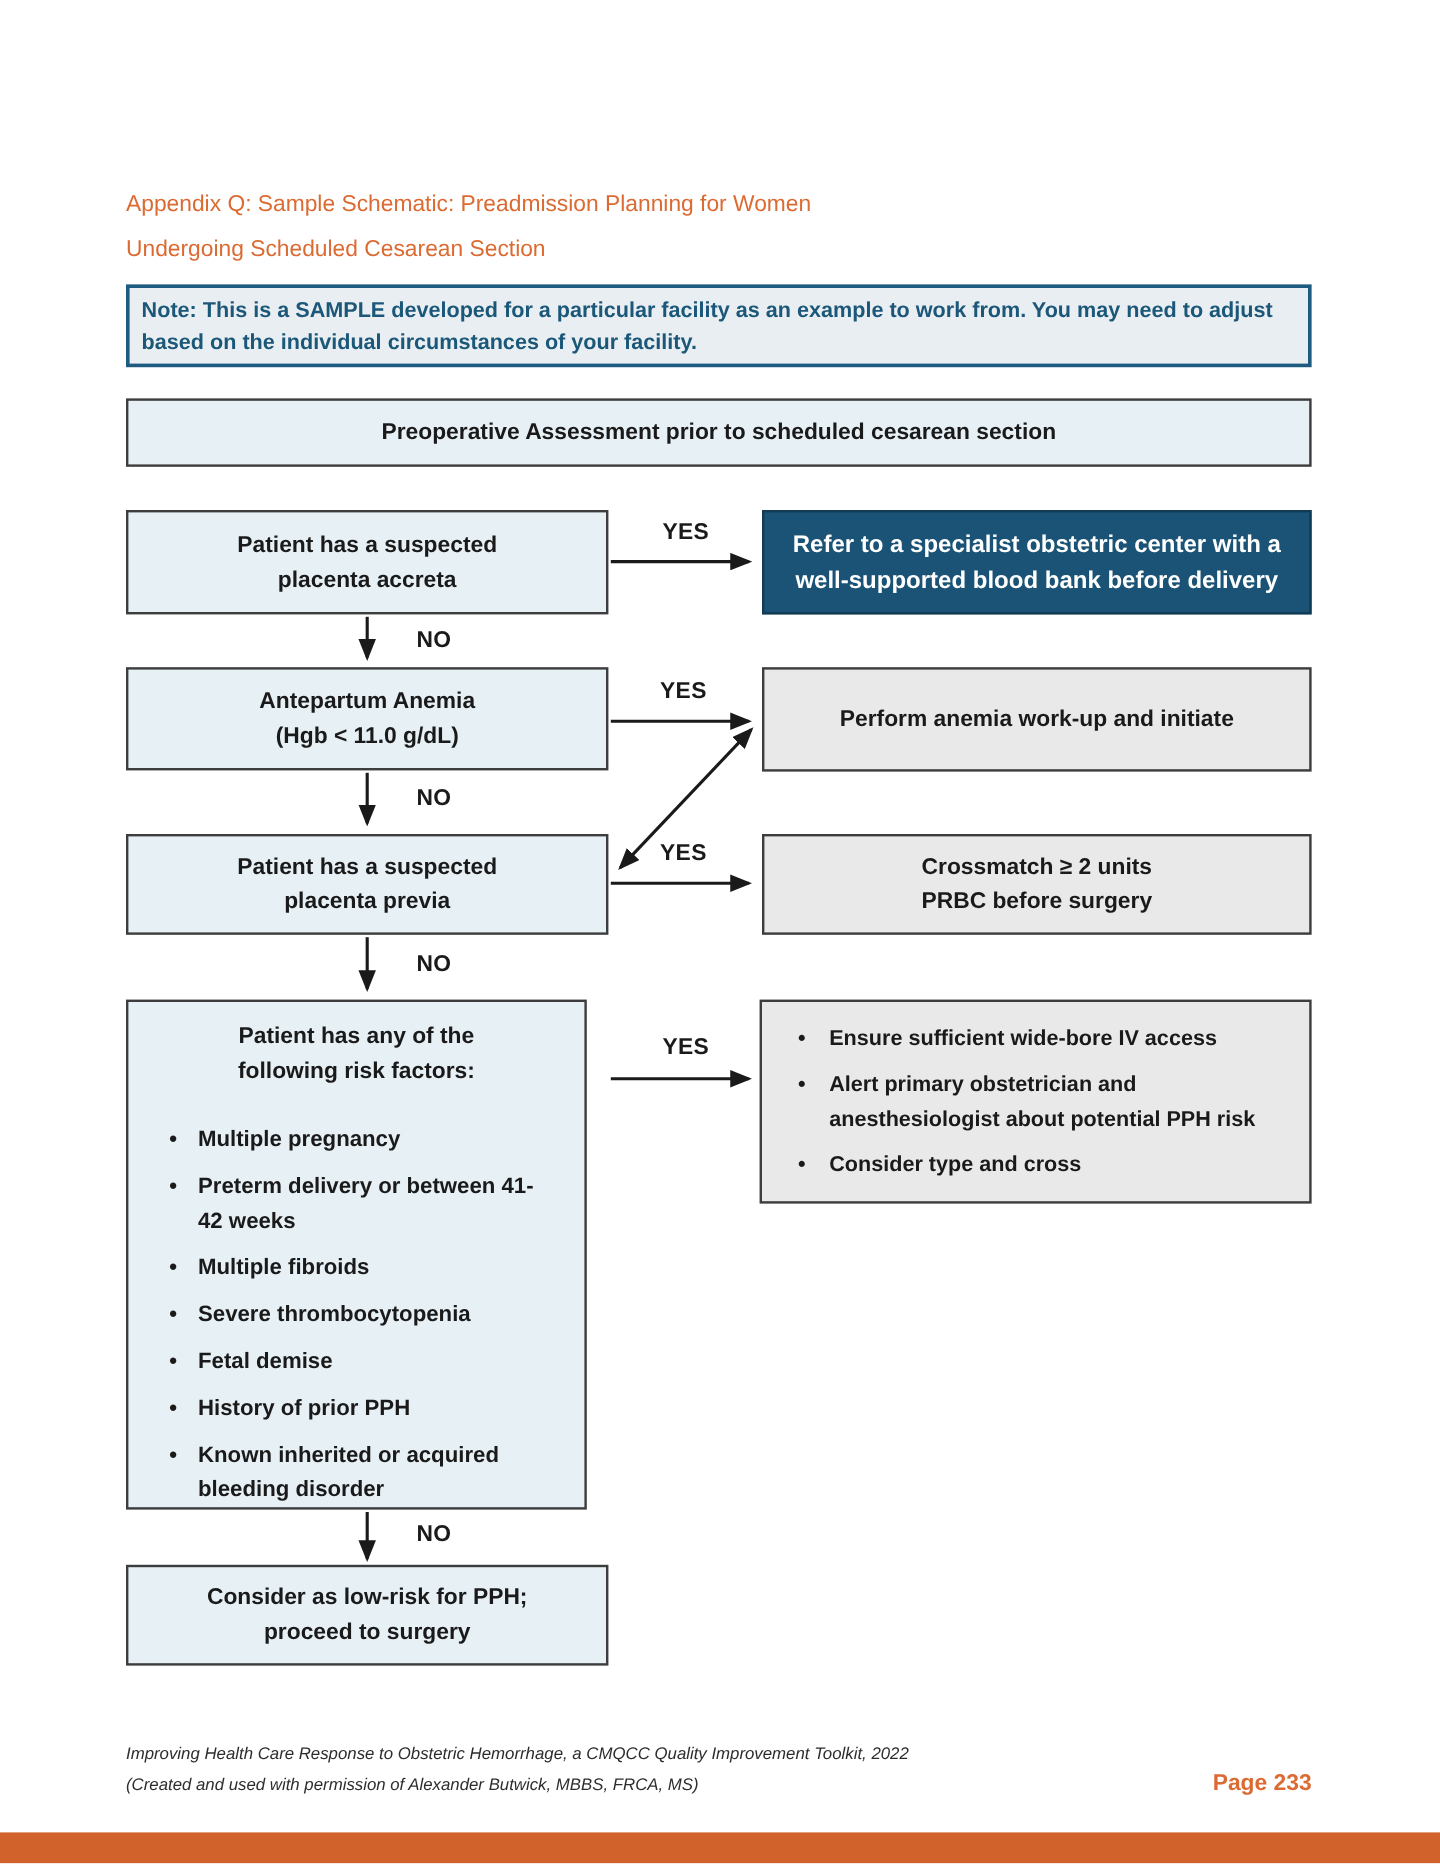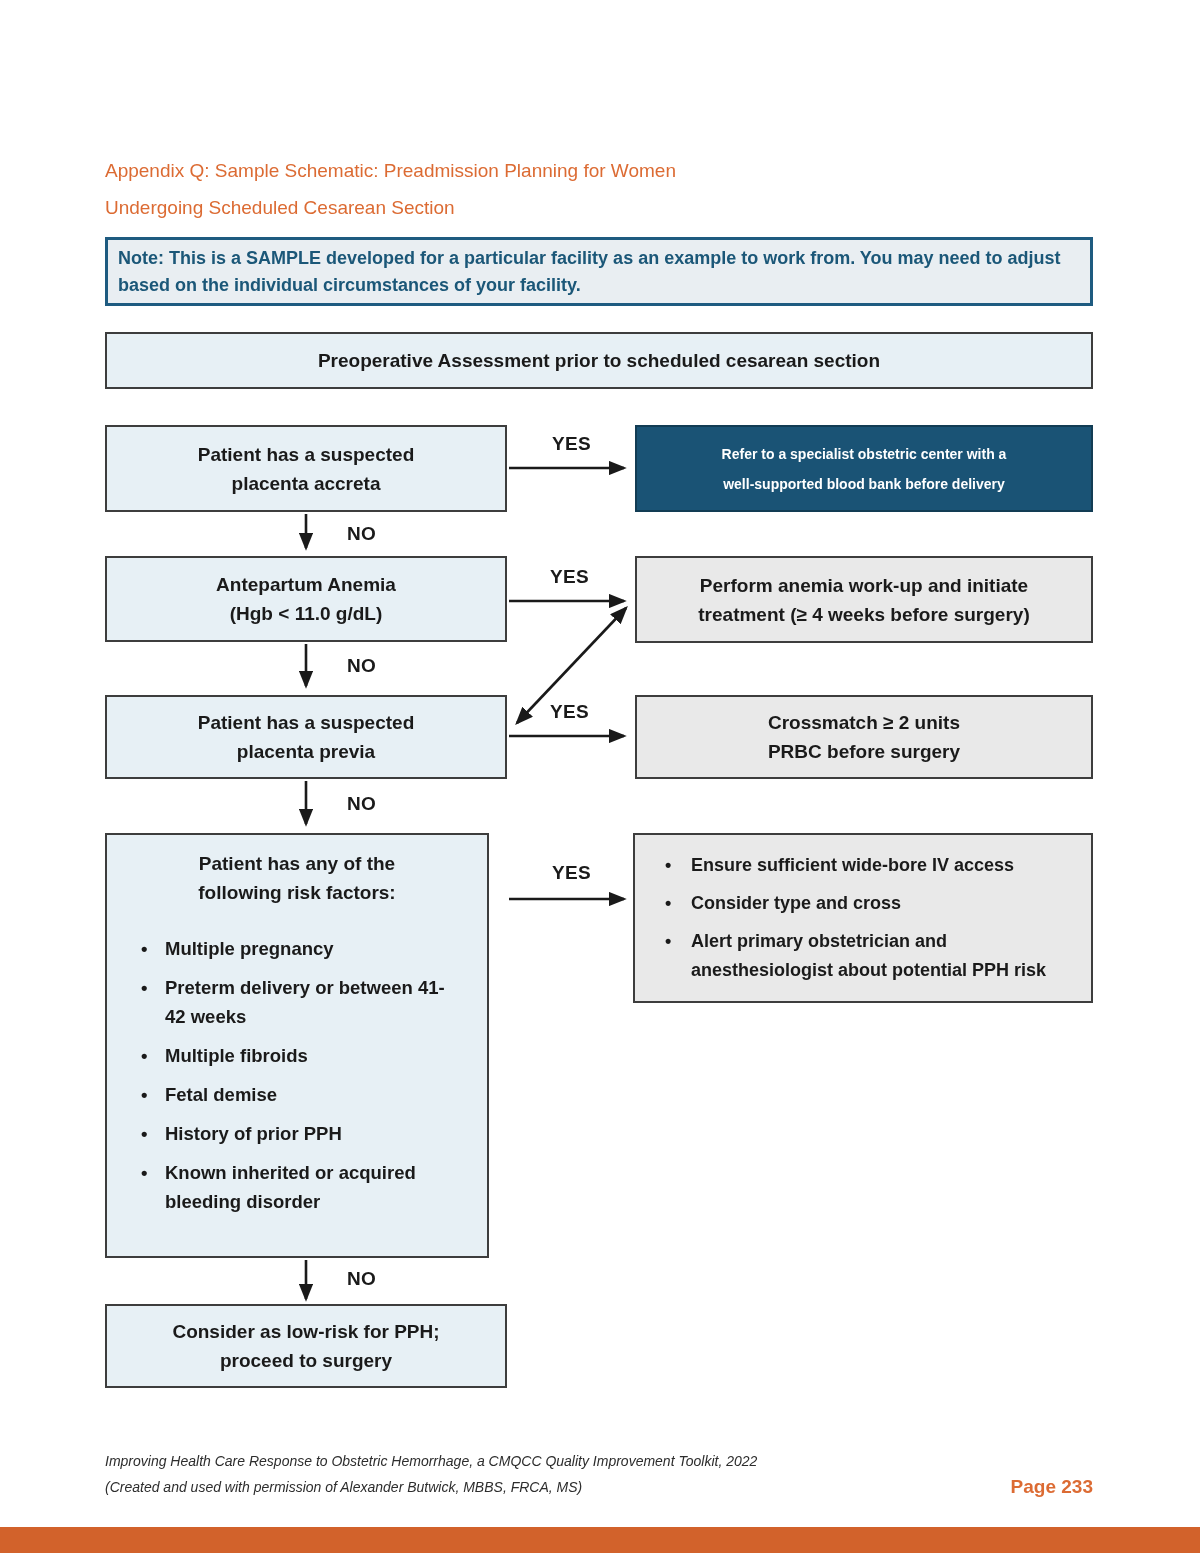--- a/index.html
+++ b/index.html
@@ -34,21 +34,21 @@
   .box{
     position:absolute;box-sizing:border-box;
     border:2px solid var(--box_border);background:var(--light_blue);
     display:flex;flex-direction:column;align-items:center;justify-content:center;
     text-align:center;font-weight:bold;font-size:19px;line-height:29px;color:var(--text_dark);
   }
   .box .ln{display:block;white-space:nowrap;}
   .box--gray{background:var(--gray_fill);}
   .box--dark{
     background:var(--dark_blue);border-color:var(--dark_blue_border);
-    color:#ffffff;font-size:14px;line-height:30px;
+    color:#ffffff;font-size:20px;line-height:30px;
   }
   .box--risk{justify-content:flex-start;padding-top:14px;}
   .risk-heading{display:block;text-align:center;}
   .risk-heading .ln{display:block;white-space:nowrap;}
   ul.flow-list{
     list-style:none;margin:27px 0 0 0;padding:0 8px 0 32px;
     width:100%;box-sizing:border-box;text-align:left;font-size:18.5px;line-height:29px;
   }
   ul.flow-list li{position:relative;padding-left:26px;margin-bottom:10px;max-width:285px;}
   ul.flow-list li::before{content:"\2022";position:absolute;left:2px;top:0;}
@@ -99,21 +99,20 @@
     <span class="ln">well-supported blood bank before delivery</span>
   </div>
 
   <div class="box" style="left:105px;top:556px;width:402px;height:86px;">
     <span class="ln">Antepartum Anemia</span>
     <span class="ln">(Hgb &lt; 11.0 g/dL)</span>
   </div>
 
   <div class="box box--gray" style="left:635px;top:556px;width:458px;height:87px;">
     <span class="ln">Perform anemia work-up and initiate</span>
-    <span class="ln">treatment (≥ 4 weeks before surgery)</span>
   </div>
 
   <div class="box" style="left:105px;top:695px;width:402px;height:84px;">
     <span class="ln">Patient has a suspected</span>
     <span class="ln">placenta previa</span>
   </div>
 
   <div class="box box--gray" style="left:635px;top:695px;width:458px;height:84px;">
     <span class="ln">Crossmatch ≥ 2 units</span>
     <span class="ln">PRBC before surgery</span>
@@ -121,31 +120,32 @@
 
   <div class="box box--risk" style="left:105px;top:833px;width:384px;height:425px;">
     <span class="risk-heading">
       <span class="ln">Patient has any of the</span>
       <span class="ln">following risk factors:</span>
     </span>
     <ul class="flow-list">
         <li>Multiple pregnancy</li>
         <li>Preterm delivery or between 41-42 weeks</li>
         <li>Multiple fibroids</li>
+        <li>Severe thrombocytopenia</li>
         <li>Fetal demise</li>
         <li>History of prior PPH</li>
         <li>Known inherited or acquired bleeding disorder</li>
       </ul>
   </div>
 
   <div class="box box--gray box--risk-action" style="left:633px;top:833px;width:460px;height:170px;">
     <ul class="flow-list">
         <li>Ensure sufficient wide-bore IV access</li>
+        <li>Alert primary obstetrician and anesthesiologist about potential PPH risk</li>
         <li>Consider type and cross</li>
-        <li>Alert primary obstetrician and anesthesiologist about potential PPH risk</li>
       </ul>
   </div>
 
   <div class="box" style="left:105px;top:1304px;width:402px;height:84px;">
     <span class="ln">Consider as low-risk for PPH;</span>
     <span class="ln">proceed to surgery</span>
   </div>
 
   <svg class="arrows" width="1200" height="1553" viewBox="0 0 1200 1553">
     <defs>

